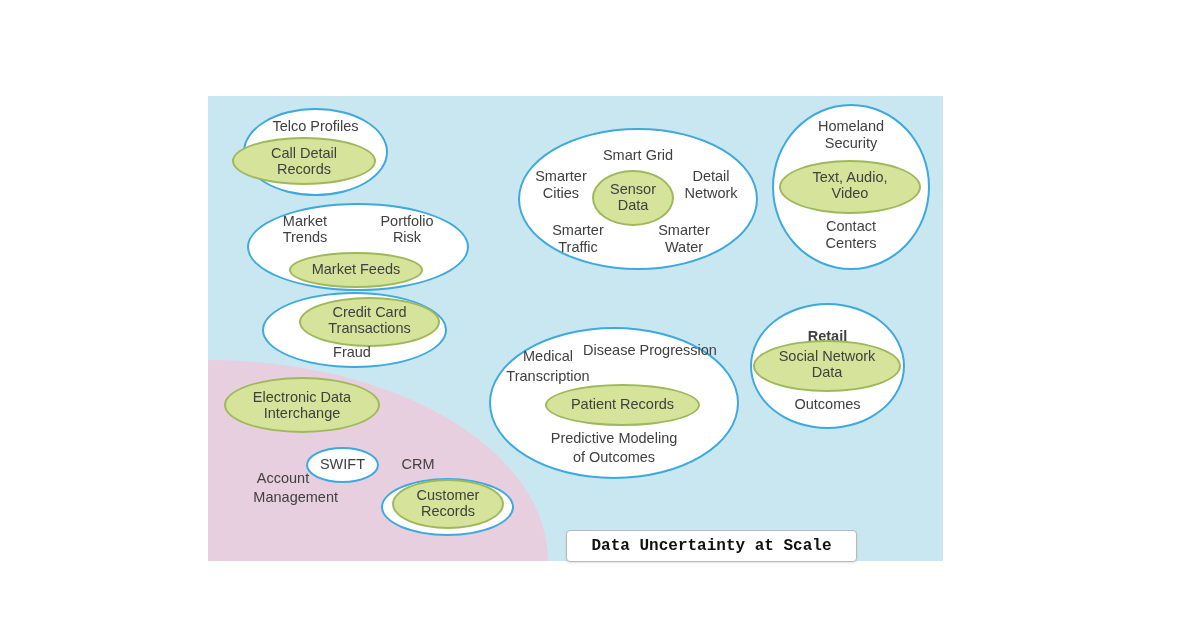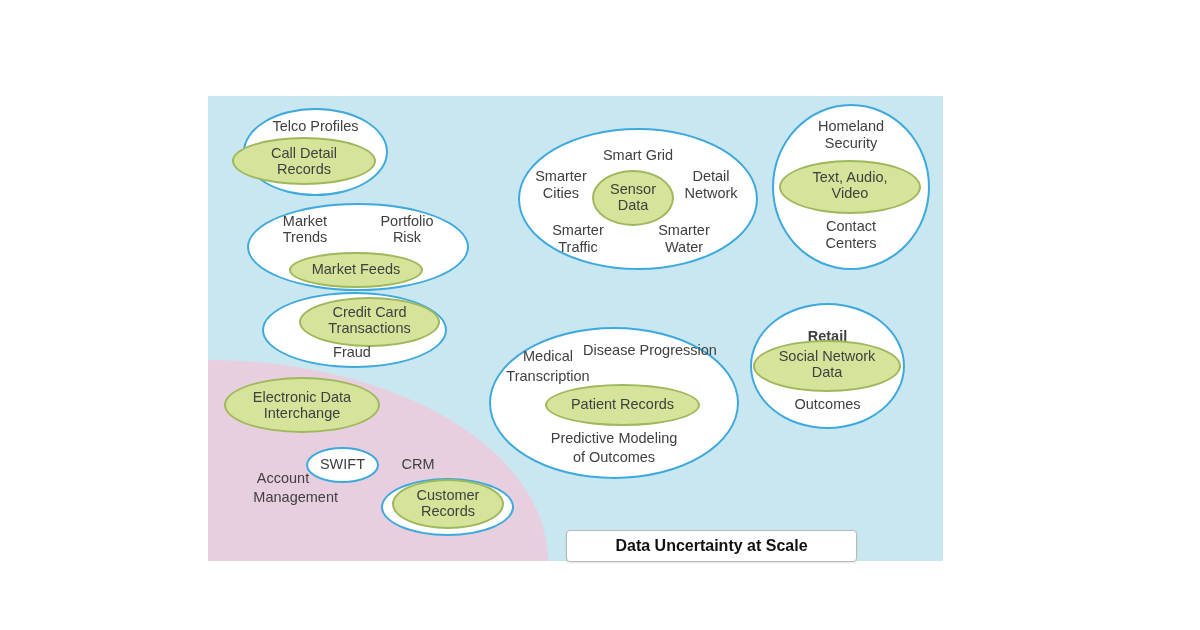--- a/index.html
+++ b/index.html
@@ -145,15 +145,15 @@
   <div class="label lbl-n" style="left:519px; top:430px; width:190px;">Predictive Modeling</div>
   <div class="label lbl-n" style="left:519px; top:449px; width:190px;">of Outcomes</div>
 
   <div class="ellipse ell-outer" style="left:750px; top:303px; width:155px; height:126px;"></div>
   <div class="label lbl-n" style="left:750px; top:328px; width:155px;font-weight:bold;">Retail</div>
   <div class="ellipse ell-inner" style="left:753px; top:340px; width:148px; height:52px;"></div>
   <div class="label lbl-inner" style="left:753px; top:348px; width:148px;">Social Network</div>
   <div class="label lbl-inner" style="left:753px; top:364px; width:148px;">Data</div>
   <div class="label lbl-n" style="left:750px; top:396px; width:155px;">Outcomes</div>
 
-  <div class="legend-box" style="left:566px; top:530px; width:291px; height:32px;">Data Uncertainty at Scale</div>
+  <div class="legend-box" style="left:566px; top:530px; width:291px; height:32px;font-family:Liberation Mono, monospace;">Data Uncertainty at Scale</div>
 
 </div>
 
 </body></html>

